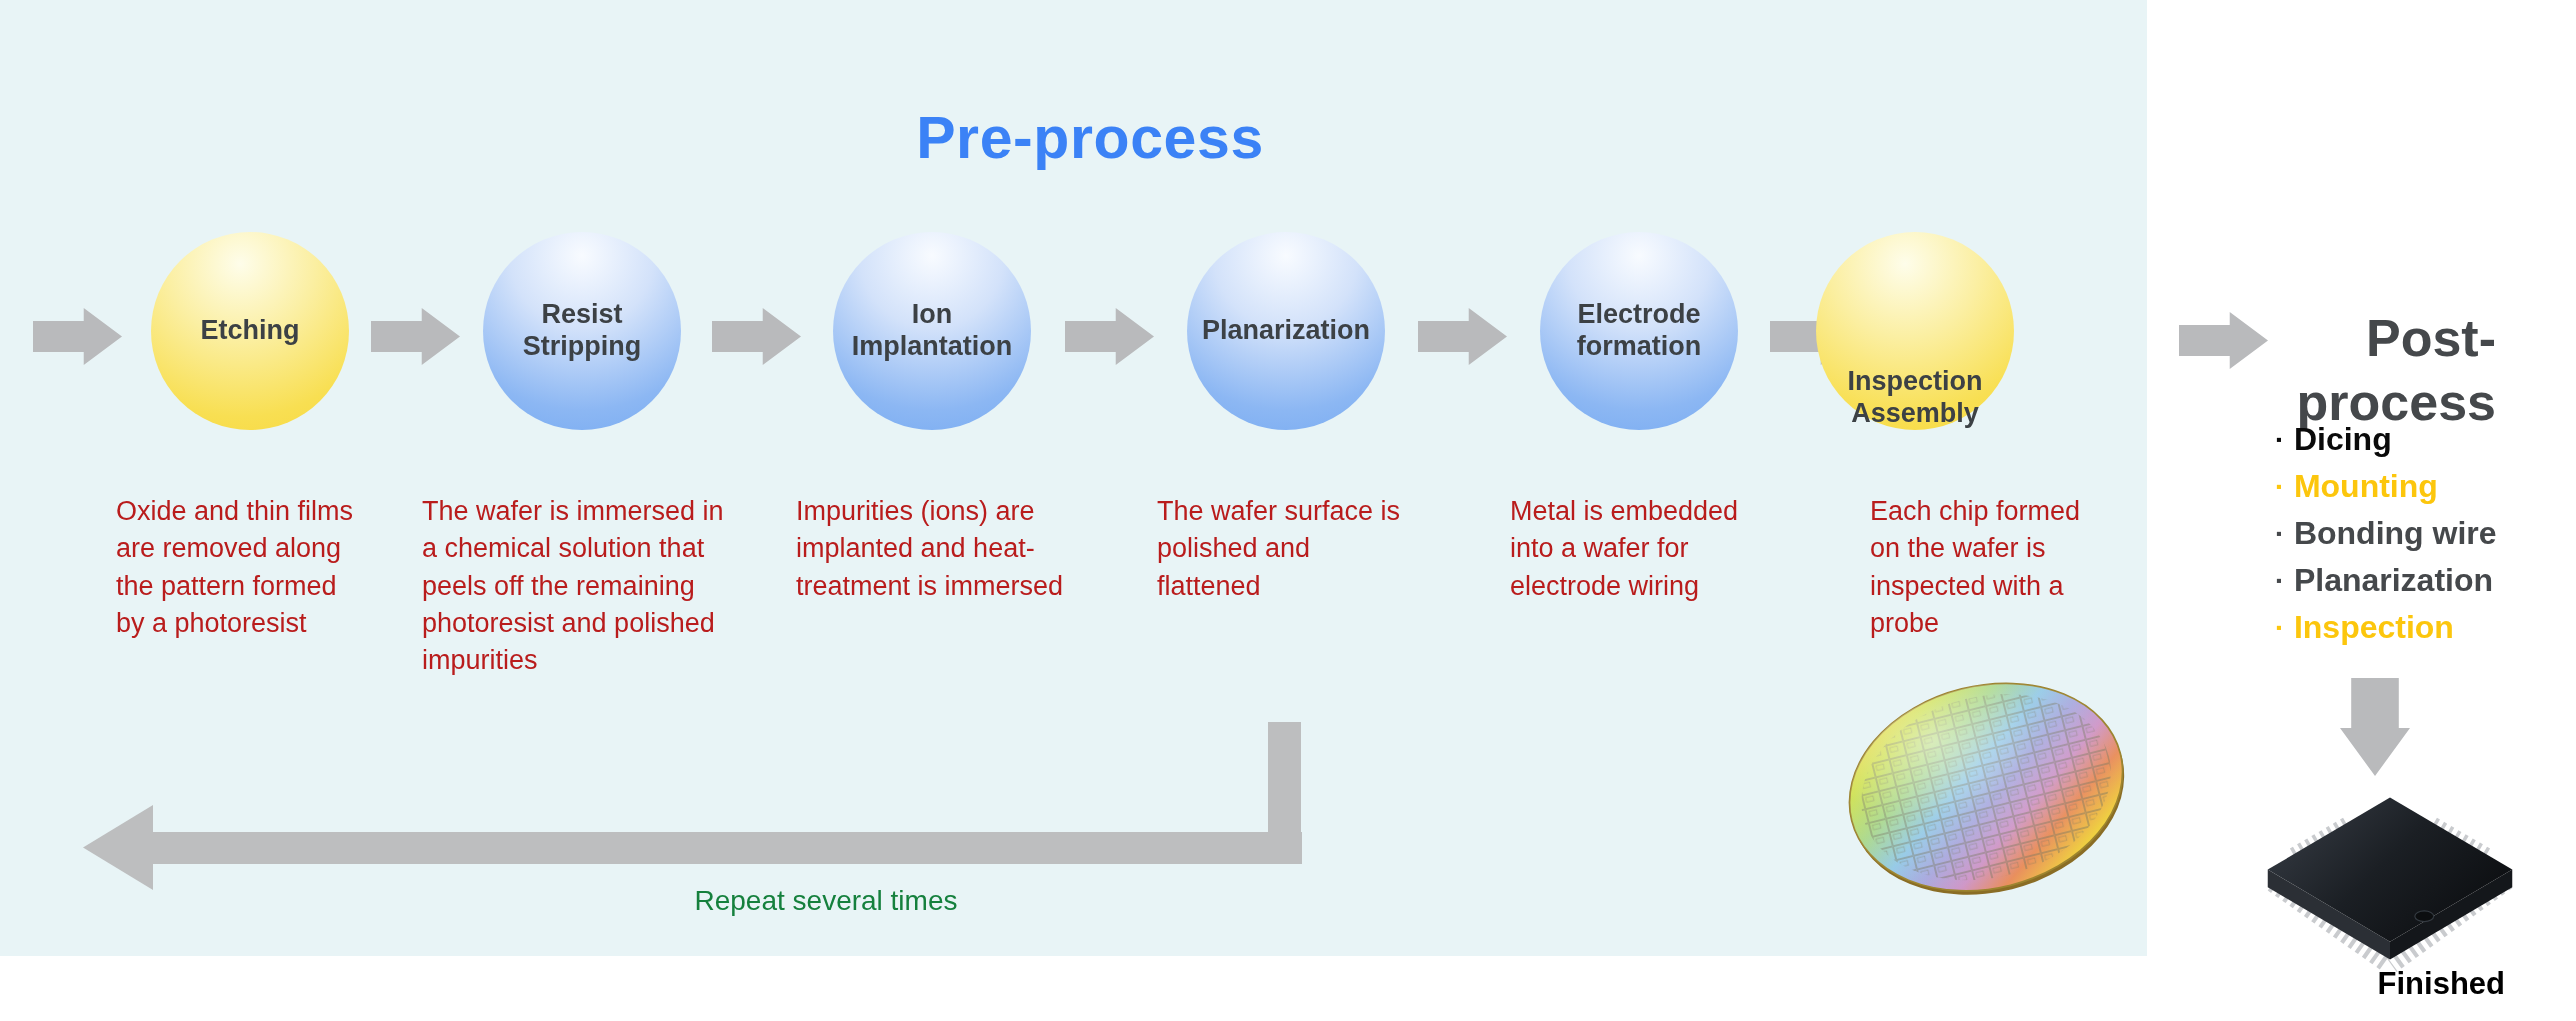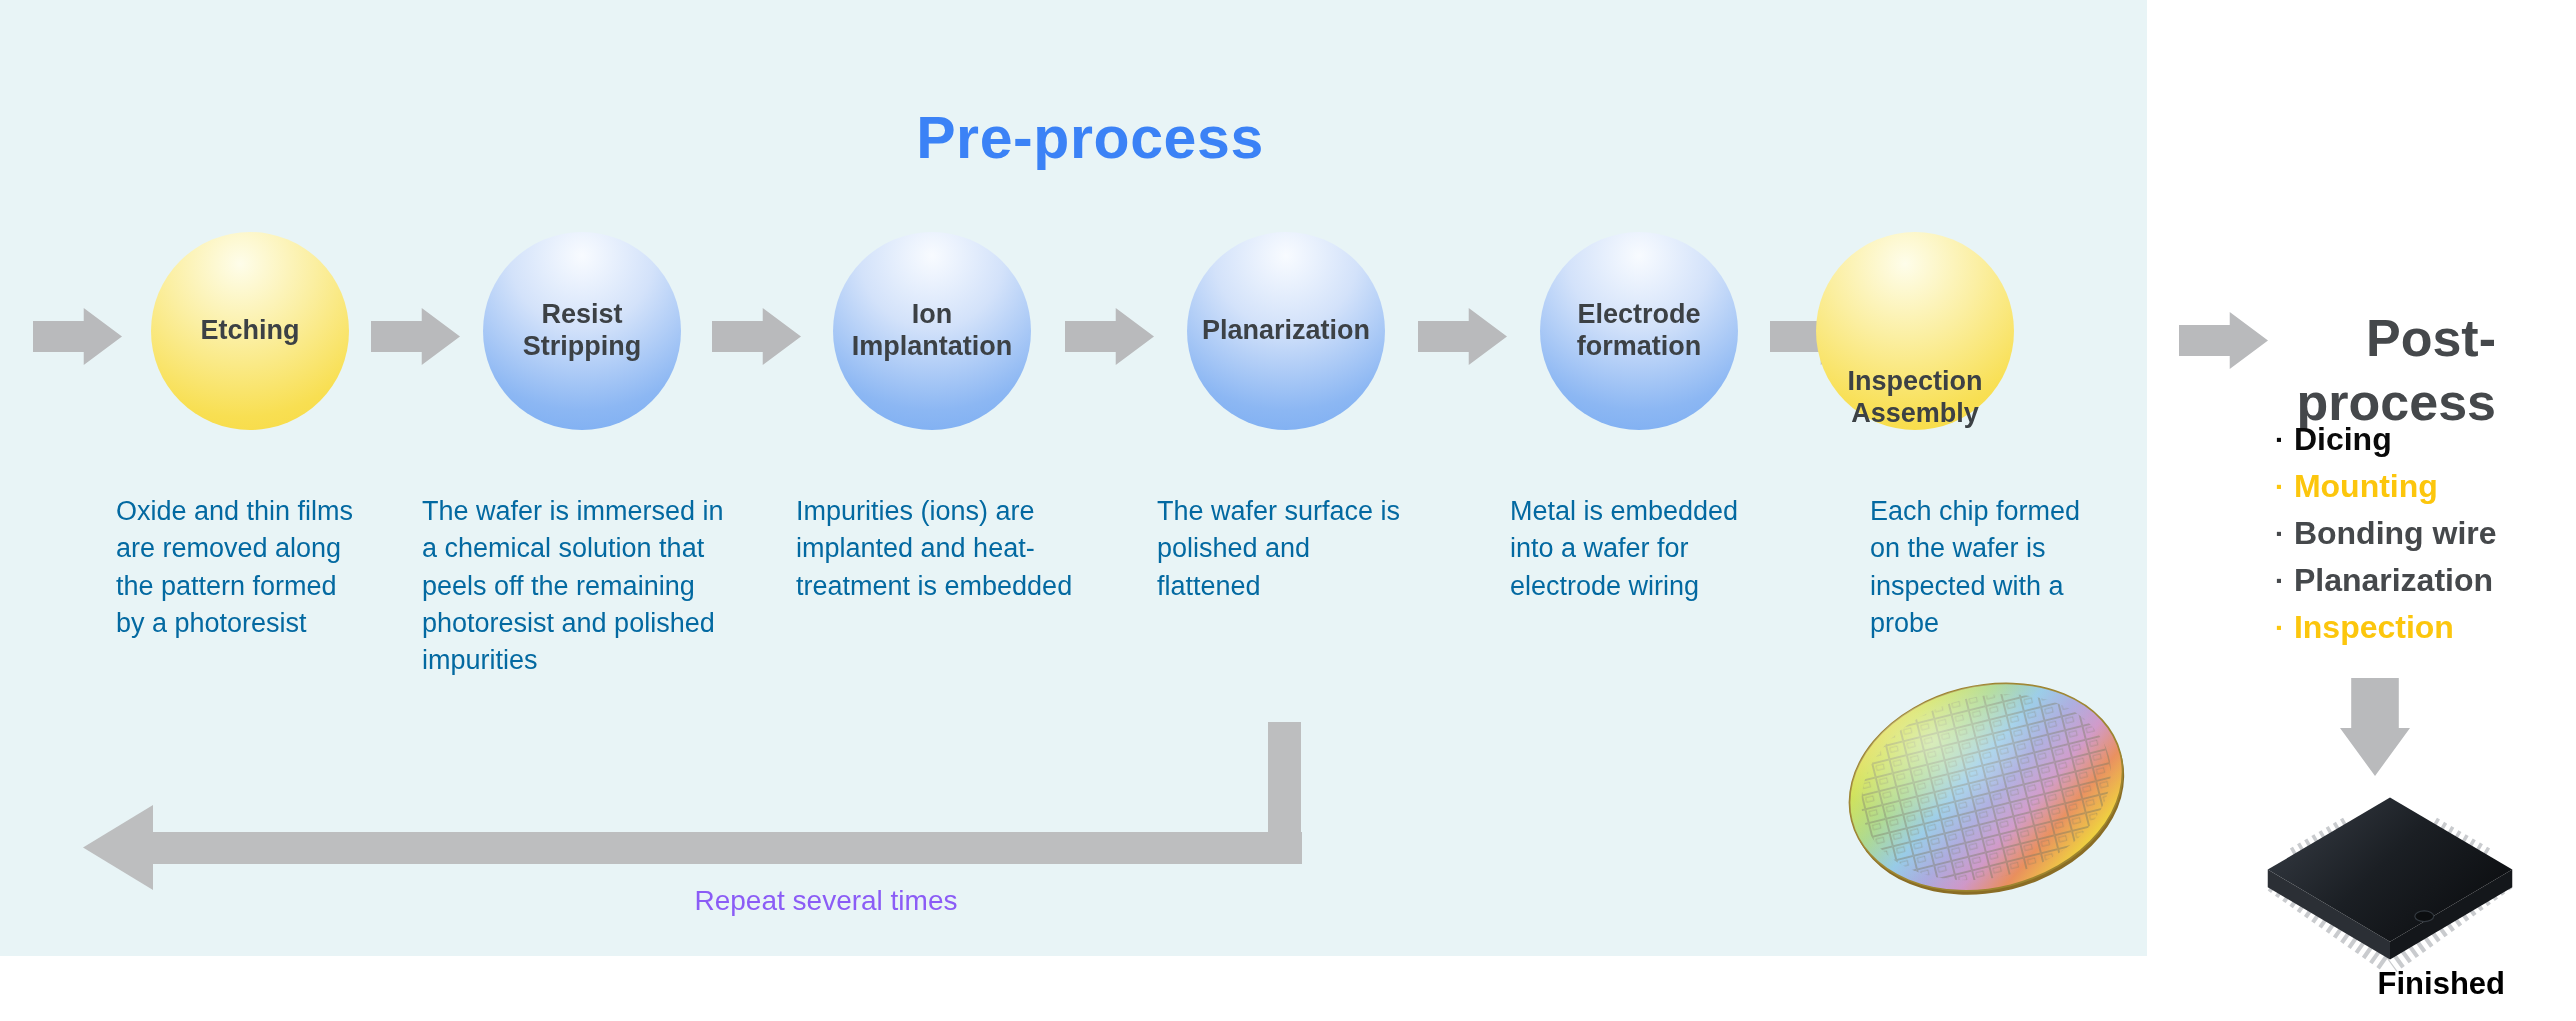--- a/index.html
+++ b/index.html
@@ -24,32 +24,32 @@
   .step-3{left:1187px;} .step-4{left:1540px;} .step-5{left:1816px;align-items:flex-end;}
 
   
   .flow-arrow{position:absolute;top:308px;width:89px;height:57px;background:#b9babc;
               clip-path:polygon(0 23%,57% 23%,57% 0,100% 50%,57% 100%,57% 77%,0 77%);}
   .arrow-0{left:33px;} .arrow-1{left:371px;} .arrow-2{left:712px;}
   .arrow-3{left:1065px;} .arrow-4{left:1418px;} .arrow-5{left:1770px;}
   .arrow-post{left:2179px;top:312px;}
 
   
-  .desc{position:absolute;top:493px;margin:0;font-size:27px;line-height:1.38;color:#0369a1;}
+  .desc{position:absolute;top:493px;margin:0;font-size:27px;line-height:1.38;color:#b91c1c;}
   .desc-0{left:116px;width:255px;} .desc-1{left:422px;width:302px;}
   .desc-2{left:796px;width:290px;} .desc-3{left:1157px;width:255px;}
   .desc-4{left:1510px;width:266px;} .desc-5{left:1870px;width:243px;}
 
   
   .elbow-v{position:absolute;left:1268px;top:722px;width:33px;height:113px;background:#bdbebf;}
   .elbow-h{position:absolute;left:148px;top:832px;width:1154px;height:32px;background:#bdbebf;}
   .elbow-head{position:absolute;left:83px;top:805px;width:70px;height:85px;background:#bdbebf;
               clip-path:polygon(100% 0,0 50%,100% 100%);}
   .repeat-label{position:absolute;left:589px;top:885px;width:474px;text-align:center;
-                font-size:28px;color:#8b5cf6;}
+                font-size:28px;color:#15803d;}
 
   
   .post-title{position:absolute;left:2277px;top:264px;width:219px;text-align:right;
               font-size:52px;font-weight:bold;color:#45484b;line-height:1.22;}
   .post-list{position:absolute;left:2276px;top:416px;margin:0;padding:0;list-style:none;}
   .post-list li{display:flex;align-items:center;font-size:32px;font-weight:bold;line-height:47px;white-space:nowrap;}
   .post-list .bullet{font-size:16.6px;margin-right:12px;}
 
   .down-arrow{position:absolute;left:2340px;top:678px;width:70px;height:98px;background:#b9babc;
               clip-path:polygon(16% 0,84% 0,84% 51%,100% 51%,50% 100%,0 51%,16% 51%);}
@@ -80,21 +80,21 @@
       <span class="circle-label">Etching</span>
     </div>
     <p class="desc desc-0">Oxide and thin films are removed along the pattern formed by a photoresist</p>
     <div class="circle step-1 blue">
       <span class="circle-label">Resist Stripping</span>
     </div>
     <p class="desc desc-1">The wafer is immersed in a chemical solution that peels off the remaining photoresist and polished impurities</p>
     <div class="circle step-2 blue">
       <span class="circle-label">Ion Implantation</span>
     </div>
-    <p class="desc desc-2">Impurities (ions) are implanted and heat-treatment is embedded</p>
+    <p class="desc desc-2">Impurities (ions) are implanted and heat-treatment is immersed</p>
     <div class="circle step-3 blue">
       <span class="circle-label">Planarization</span>
     </div>
     <p class="desc desc-3">The wafer surface is polished and flattened</p>
     <div class="circle step-4 blue">
       <span class="circle-label">Electrode formation</span>
     </div>
     <p class="desc desc-4">Metal is embedded into a wafer for electrode wiring</p>
     <div class="circle step-5 yellow">
       <span class="circle-label">Inspection Assembly</span>

